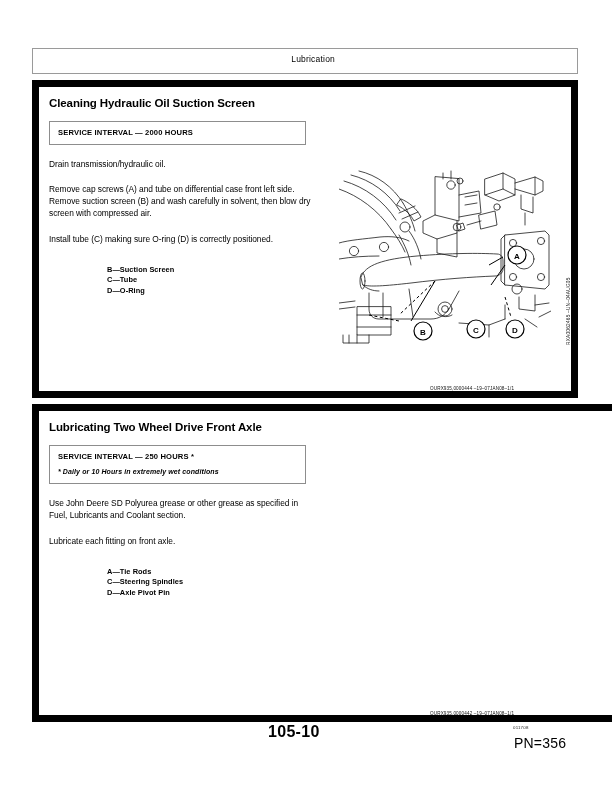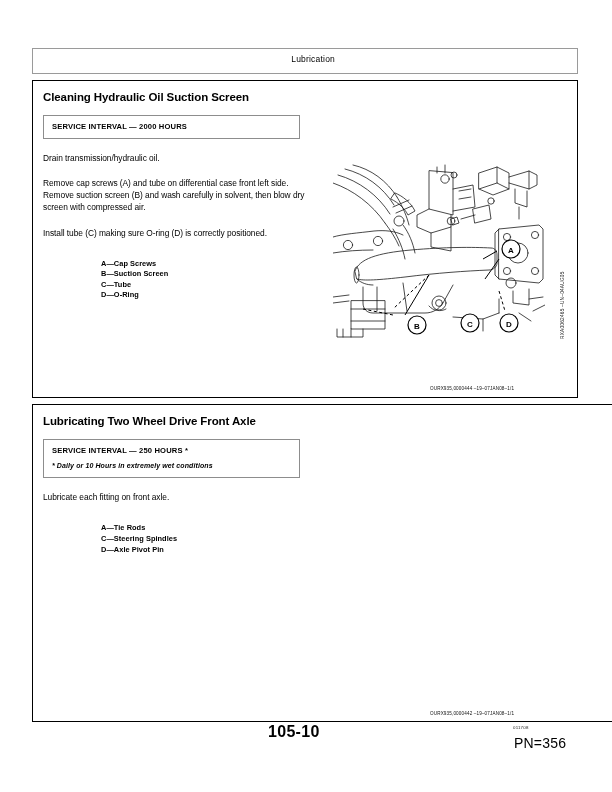--- a/index.html
+++ b/index.html
@@ -39,21 +39,21 @@
     right: 242px;
     top: 5px;
     font-size: 8.5px;
     letter-spacing: 0.2px;
     white-space: nowrap;
   }
 
   
   .panel {
     position: absolute;
-    border: 1px solid #000000;
+    border: 7px solid #000000;
     box-sizing: border-box;
     background: #fff;
   }
   #panel-1 { left: 32px; top: 80px;  width: 546px; height: 318px; }
   #panel-2 { left: 32px; top: 404px; width: 612px; height: 318px; }
 
   .col-text {
     position: absolute;
     left: 10px;
     top: 8px;
@@ -185,21 +185,20 @@
 
       <div class="interval-box">
         <div class="interval-line">SERVICE INTERVAL — 2000 HOURS</div>
       </div>
 
       <div class="body-para">Drain transmission/hydraulic oil.</div>
       <div class="body-para">Remove cap screws (A) and tube on differential case front left side. Remove suction screen (B) and wash carefully in solvent, then blow dry screen with compressed air.</div>
       <div class="body-para">Install tube (C) making sure O-ring (D) is correctly positioned.</div>
 
       <div class="legend">
-        <div>A—Cap Screws</div>
         <div>B—Suction Screen</div>
         <div>C—Tube</div>
         <div>D—O-Ring</div>
       </div>
     </div>
 
     <div class="fig" id="fig-1">
       <svg width="212" height="178" viewBox="0 0 212 178" xmlns="http://www.w3.org/2000/svg">
         <g fill="none" stroke="#1a1a1a" stroke-width="0.8" stroke-linejoin="round" stroke-linecap="round">
 
@@ -324,20 +323,21 @@
   <div class="panel" id="panel-2">
 
     <div class="col-text">
       <div class="art-title">Lubricating Two Wheel Drive Front Axle</div>
 
       <div class="interval-box">
         <div class="interval-line">SERVICE INTERVAL — 250 HOURS *</div>
         <div class="interval-note">* Daily or 10 Hours in extremely wet conditions</div>
       </div>
 
+      <div class="body-para">Use John Deere SD Polyurea grease or other grease as specified in Fuel, Lubricants and Coolant section.</div>
       <div class="body-para">Lubricate each fitting on front axle.</div>
 
       <div class="legend">
         <div>A—Tie Rods</div>
         <div>C—Steering Spindles</div>
         <div>D—Axle Pivot Pin</div>
       </div>
     </div>
 
   </div>

